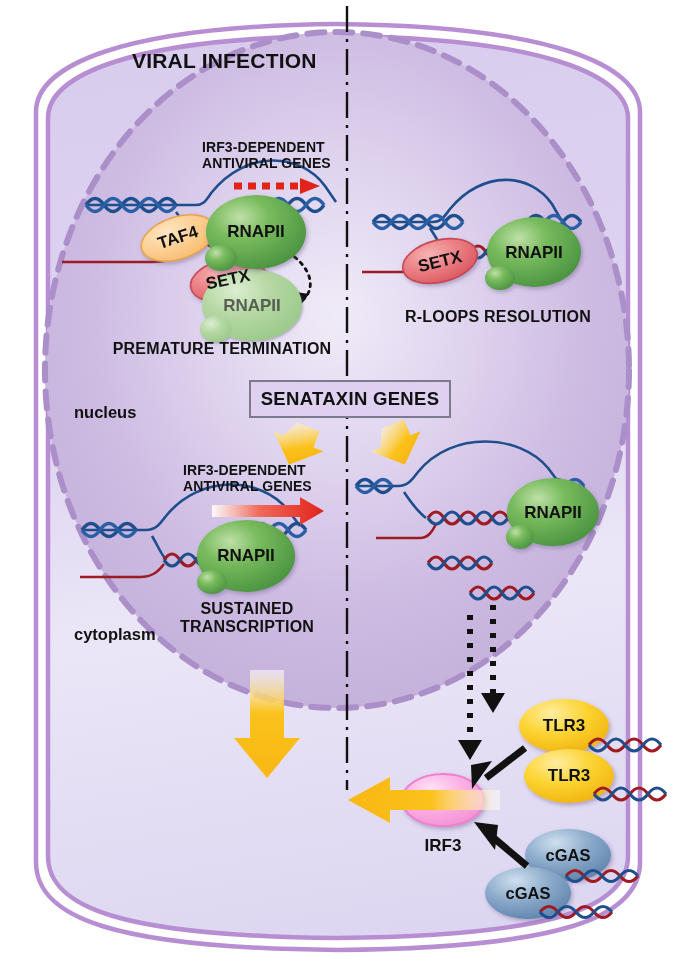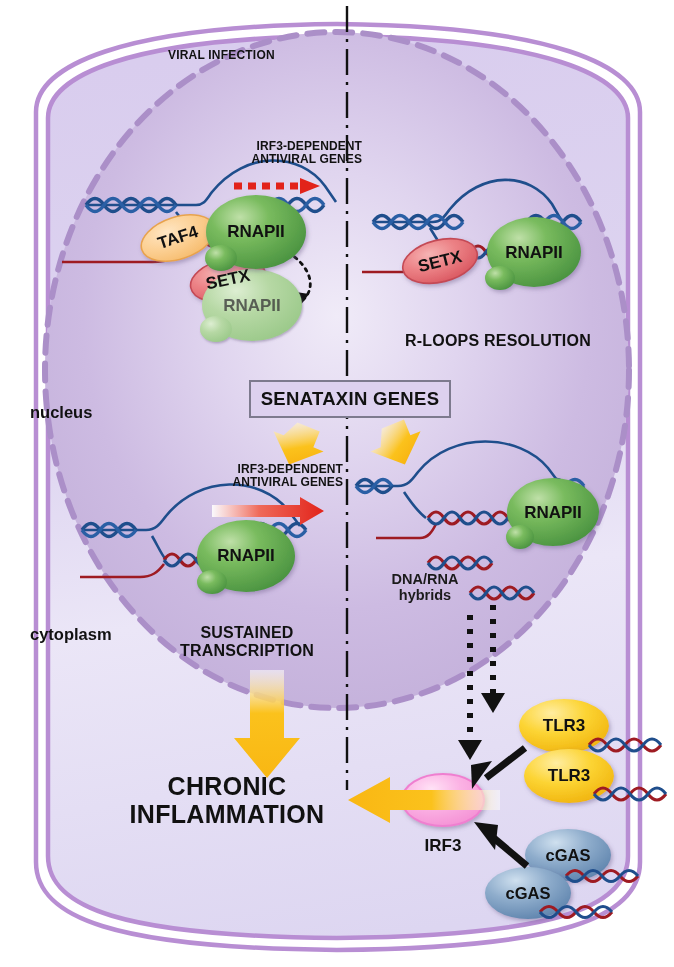--- a/index.html
+++ b/index.html
@@ -2,25 +2,25 @@
 <html><head>
 <meta charset="utf-8">
 <style>
   html,body{margin:0;padding:0;background:#ffffff;}
   body{width:674px;height:967px;font-family:"Liberation Sans",sans-serif;}
   #stage{position:relative;width:674px;height:967px;overflow:hidden;background:#fff;}
   svg#scene{position:absolute;left:0;top:0;width:674px;height:967px;}
 
   .lbl{position:absolute;color:#111111;font-family:"Liberation Sans",sans-serif;
        white-space:pre;line-height:1.12;}
-  .hdr{font-size:12px;font-weight:700;letter-spacing:.2px;margin-left:36px;}
-  .bold-cap{font-size:16px;font-weight:700;letter-spacing:.2px;text-align:center;margin-top:24px;}
-  .small-cap{font-size:12px;font-weight:700;letter-spacing:.1px;text-align:right;}
+  .hdr{font-size:21px;font-weight:700;letter-spacing:.2px;}
+  .bold-cap{font-size:16px;font-weight:700;letter-spacing:.2px;text-align:center;}
+  .small-cap{font-size:14px;font-weight:700;letter-spacing:.1px;text-align:left;}
   .soft{font-size:14.5px;font-weight:700;text-align:center;color:#1b1b1b;}
-  .organelle{font-size:16.5px;font-weight:700;color:#111;}
+  .organelle{font-size:16.5px;font-weight:700;color:#111;margin-left:44px;}
   .big-cap{font-size:25px;font-weight:700;letter-spacing:.3px;text-align:center;line-height:1.12;}
   .prot{position:absolute;display:flex;align-items:center;justify-content:center;
         font-weight:700;color:#111;pointer-events:none;}
   .senbox{position:absolute;display:flex;align-items:center;justify-content:center;
           font-size:18.5px;font-weight:700;color:#111;letter-spacing:.3px;}
 </style>
 </head>
 <body>
 
 <div id="stage">
@@ -348,39 +348,36 @@
   <g>
     <path d="M 250 670 L 284 670 L 284 738 L 300 738 L 267 778 L 234 738 L 250 738 Z" fill="url(#yArrowV)"></path>
   </g>
 </svg>
 
 <div class="lbl hdr" style="left:132px;top:49px;">VIRAL INFECTION</div>
 
 <div class="lbl small-cap" style="left:202px;top:140px;width:160px;">IRF3-DEPENDENT
 ANTIVIRAL GENES</div>
 
+<div class="lbl bold-cap" style="left:92px;top:340px;width:260px;">PREMATURE TERMINATION</div>
 
 <div class="lbl bold-cap" style="left:378px;top:308px;width:240px;">R-LOOPS RESOLUTION</div>
 
 <div class="lbl organelle" style="left:30px;top:403px;">nucleus</div>
 <div class="lbl organelle" style="left:30px;top:625px;">cytoplasm</div>
 
 <div class="senbox" style="left:250px;top:381px;width:200px;height:36px;">SENATAXIN GENES</div>
 
 <div class="lbl small-cap" style="left:183px;top:463px;width:160px;">IRF3-DEPENDENT
 ANTIVIRAL GENES</div>
 
 <div class="lbl bold-cap" style="left:157px;top:600px;width:180px;">SUSTAINED
 TRANSCRIPTION</div>
 
-<div class="lbl soft" style="left:379px;top:571px;width:92px;">DNA/RNA
-hybrids</div>
-
-<div class="lbl big-cap" style="left:112px;top:772px;width:230px;">CHRONIC
-INFLAMMATION</div>
+
 
 <div class="prot" style="left:148px;top:222px;width:60px;height:32px;font-size:17px;transform:rotate(-18deg);">TAF4</div>
 <div class="prot" style="left:196px;top:264px;width:64px;height:32px;font-size:17px;transform:rotate(-12deg);">SETX</div>
 <div class="prot" style="left:210px;top:217px;width:92px;height:30px;font-size:17px;">RNAPII</div>
 <div class="prot" style="left:206px;top:291px;width:92px;height:30px;font-size:17px;color:#3b3b3b;opacity:.78;">RNAPII</div>
 
 <div class="prot" style="left:408px;top:246px;width:64px;height:32px;font-size:17px;transform:rotate(-14deg);">SETX</div>
 <div class="prot" style="left:488px;top:238px;width:92px;height:30px;font-size:17px;">RNAPII</div>
 
 <div class="prot" style="left:200px;top:541px;width:92px;height:30px;font-size:17px;">RNAPII</div>

